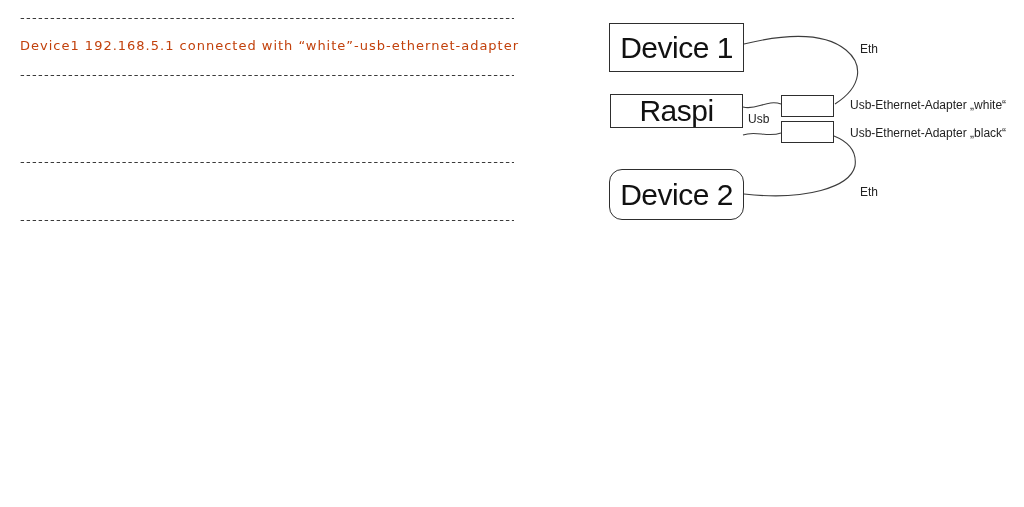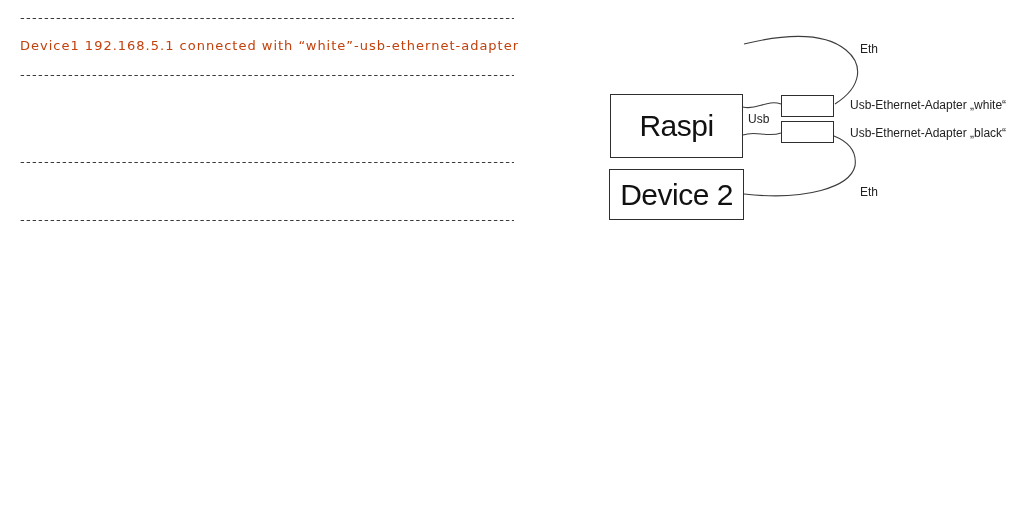--- a/index.html
+++ b/index.html
@@ -28,22 +28,22 @@
   .wires path { fill:none; stroke:var(--wire); stroke-width:1.1; }
   .dbox {
     position:absolute; background:#fff; border:1.5px solid #2e2e2e;
     display:flex; align-items:center; justify-content:center;
   }
   .dbox .blabel {
     font-family:"Liberation Sans", sans-serif; font-size:30px;
     letter-spacing:-0.5px; color:#111; white-space:nowrap;
   }
   .box-device1 { left:609px; top:23px;  width:135px; height:49px; }
-  .box-raspi   { left:610px; top:94px;  width:133px; height:64px; }
-  .box-device2 { left:609px; top:169px; width:135px; height:51px; }
+  .box-raspi   { left:610px; top:94px;  width:133px; height:34px; }
+  .box-device2 { left:609px; top:169px; width:135px; height:51px;border-radius:13px; }
   .adapter { position:absolute; background:#fff; border:1.5px solid #2e2e2e; width:53px; height:22px; }
   .adapter-white { left:781px; top:95px; }
   .adapter-black { left:781px; top:121px; }
   .slabel {
     position:absolute; font-family:"Liberation Sans", sans-serif;
     font-size:12px; line-height:13px; color:#222; white-space:nowrap;
   }
   .lbl-eth-top { left:860px; top:43px; }
   .lbl-usb     { left:748px; top:113px; }
   .lbl-adapter-white { left:850px; top:99px; }
@@ -63,20 +63,23 @@
     <div class="sep" style="top:212px">--------------------------------------------------------------------------------------</div>
   </div>
 
   <svg class="wires" viewBox="0 0 1024 507" xmlns="http://www.w3.org/2000/svg">
     <path d="M 744 44 C 785 34, 824 32, 846 50 C 863 64, 863 86, 835 104"></path>
     <path d="M 743 107 C 756 111, 767 99, 781 104"></path>
     <path d="M 743 135 C 756 130, 767 138, 781 133"></path>
     <path d="M 834 136 C 849 142, 857 152, 855 166 C 850 187, 806 201, 744 194"></path>
   </svg>
 
+  <div class="dbox box-device1">
+    <span class="blabel">Device 1</span>
+  </div>
   <div class="dbox box-raspi">
     <span class="blabel">Raspi</span>
   </div>
   <div class="dbox box-device2">
     <span class="blabel">Device 2</span>
   </div>
 
   <div class="adapter adapter-white"></div>
   <div class="adapter adapter-black"></div>
 

